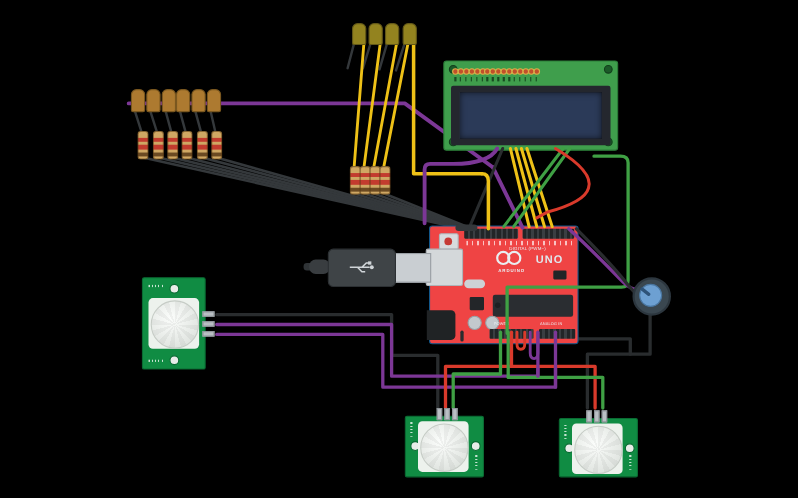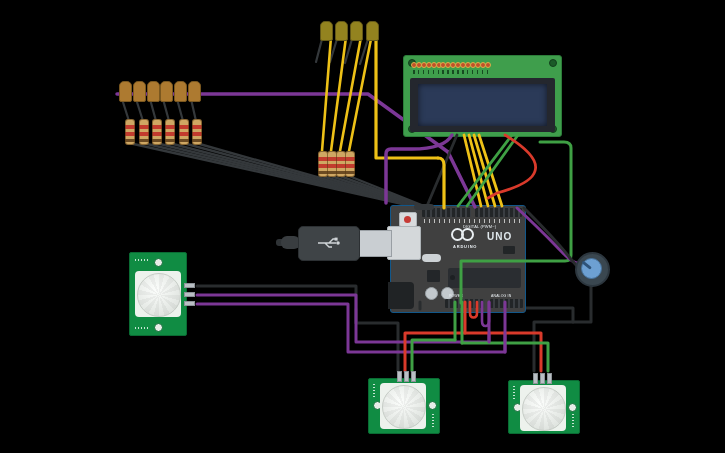--- a/index.html
+++ b/index.html
@@ -10,21 +10,21 @@
 
   
   .lcd{background:#3f9e4c;border:1px solid #2c7d39;border-radius:3px;}
   .lcd .hole{position:absolute;width:6px;height:6px;border-radius:50%;background:#1b5a28;border:1px solid #123f1c;}
   .lcd .bezel{position:absolute;background:#24272e;border-radius:2px;}
   .lcd .screen{position:absolute;background:#2b3a58;box-shadow:inset 0 0 6px rgba(0,0,0,.6);}
   .lcd-pin{position:absolute;width:4px;height:4px;border-radius:50%;background:#c2502a;border:1px solid #d8b24a;}
   .lcd-tick{position:absolute;width:1.5px;height:4px;background:rgba(16,60,26,.85);}
 
   
-  .arduino{background:#404040;border:1px solid #11578a;border-radius:3px;}
+  .arduino{background:#ef4444;border:1px solid #11578a;border-radius:3px;}
   .hdr{position:absolute;height:9px;border-radius:1px;
        background:repeating-linear-gradient(90deg,#222527 0 3px,#3a3e42 3px 5px);}
   .ticks{position:absolute;height:4px;opacity:.75;
        background:repeating-linear-gradient(90deg,rgba(255,255,255,.9) 0 1px,transparent 1px 5px);}
   .a-label{position:absolute;color:#e9eef2;font-size:5px;letter-spacing:.2px;white-space:nowrap;transform:scale(.8);transform-origin:left top;}
   .uno{position:absolute;color:#dfe7ec;font-size:10px;font-weight:bold;letter-spacing:1px;}
   .reset{position:absolute;width:16px;height:13px;background:#d8dbdd;border-radius:2px;border:1px solid #aeb4b8;}
   .reset i{position:absolute;left:4px;top:2.5px;width:7px;height:7px;border-radius:50%;background:#c63a35;display:block;}
   .usbport{position:absolute;background:#d4d8da;border:1px solid #aeb4b8;border-radius:2px;}
   .jack{position:absolute;background:#202325;border-radius:0 4px 4px 0;}

